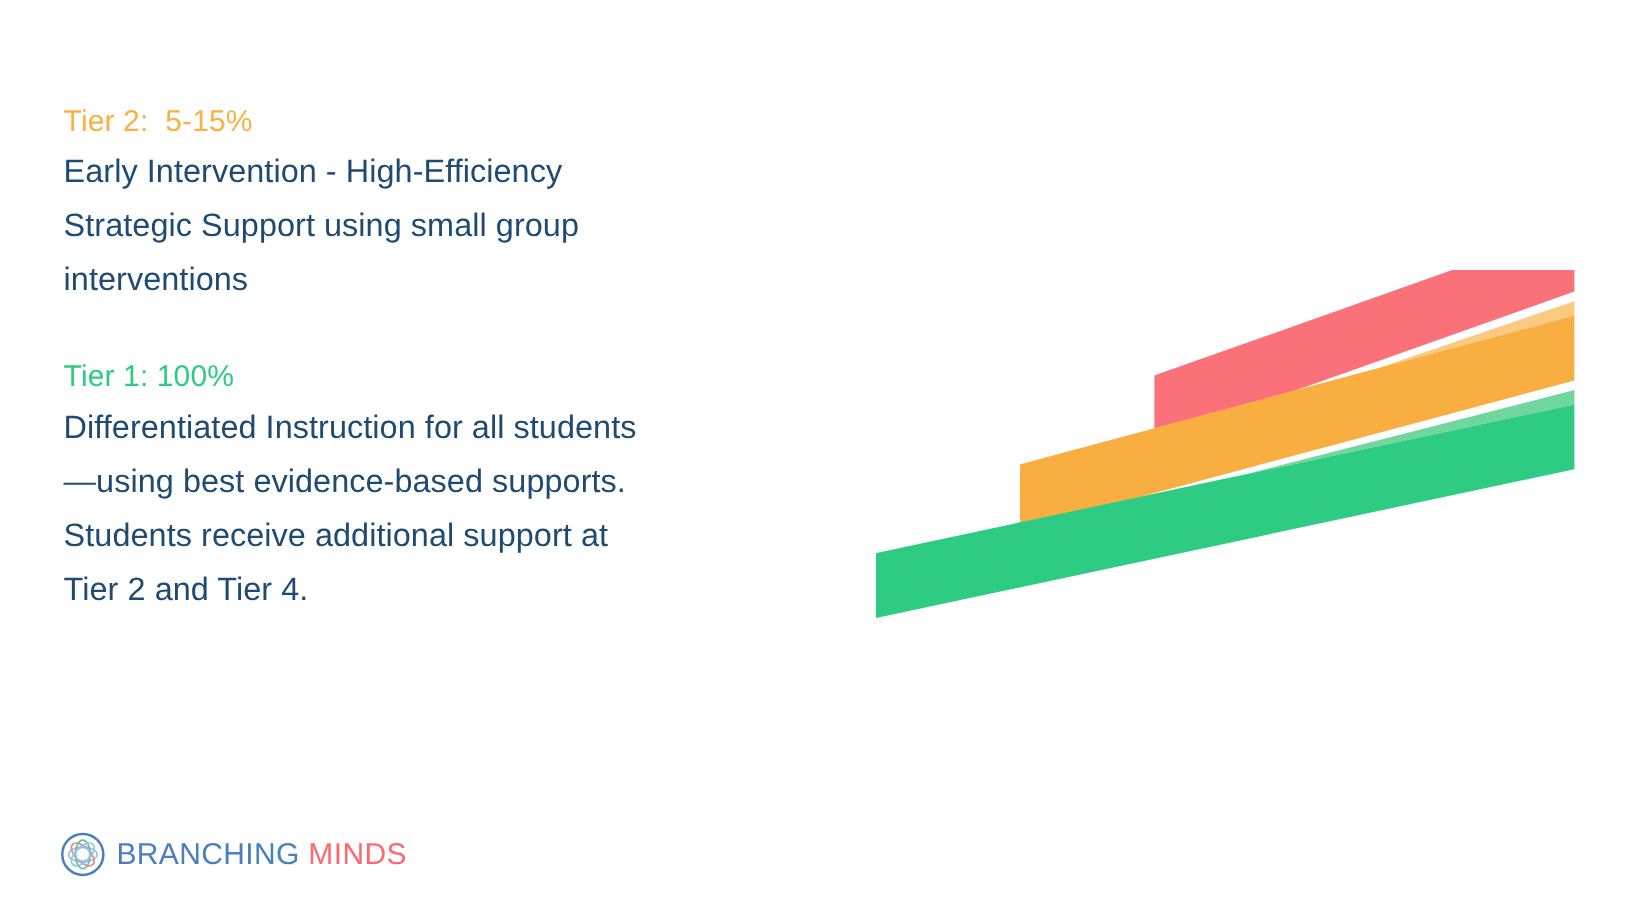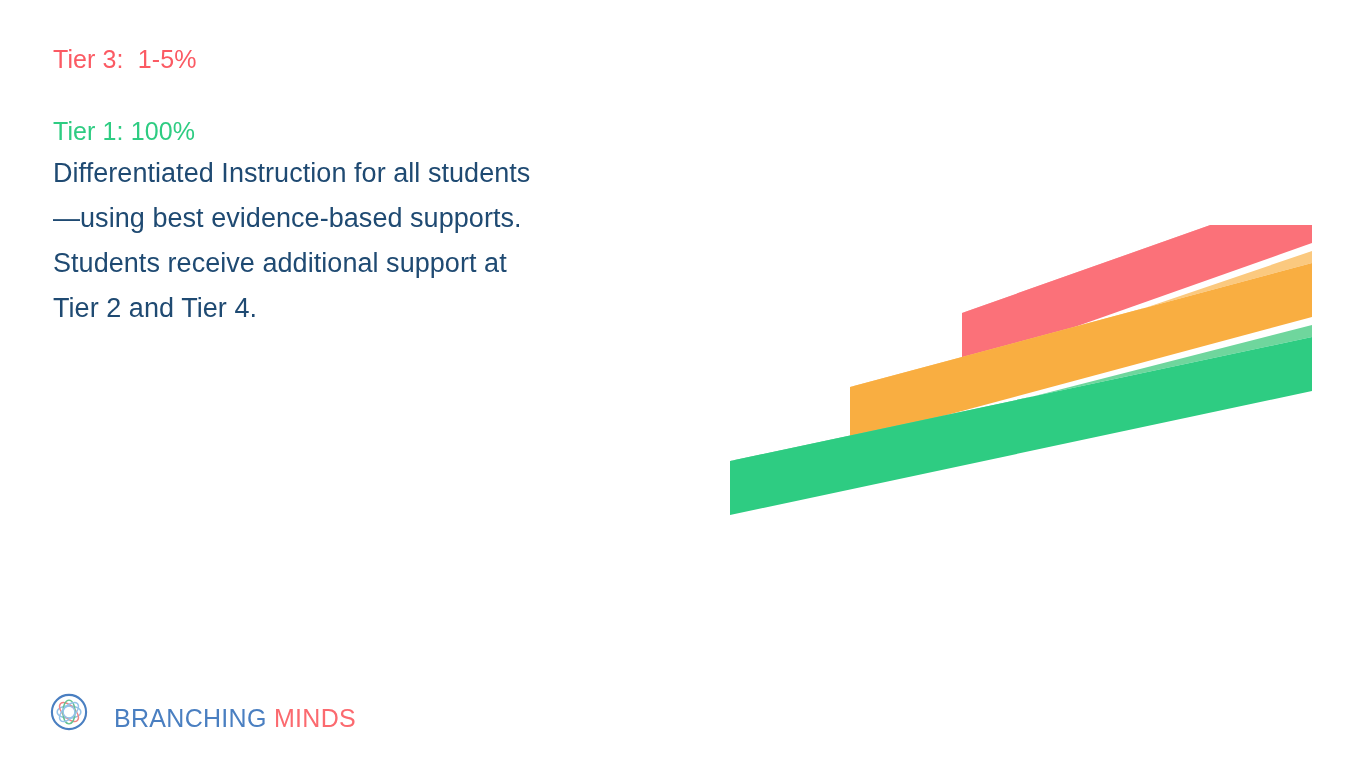--- a/index.html
+++ b/index.html
@@ -53,22 +53,22 @@
   
   #block-tier3 { margin-bottom: 42px; }
   #block-tier2 { margin-bottom: 43px; }
 
   
   .logo {
     position: absolute;
     left: 50px;
     top: 693px;
     display: flex;
-    align-items: flex-end;
-    gap: 26px;
+    align-items: center;
+    gap: 9px;
   }
   .logo-mark { width: 38px; height: 38px; display: block; }
   .logo-word {
     font-size: 25px;
     letter-spacing: 0.3px;
     font-weight: 400;
     line-height: 1;
     white-space: pre;
   }
   .logo-word .b { color: #4A7FC1; }
@@ -91,23 +91,28 @@
     fill: #ffffff;
     letter-spacing: 0.4px;
   }
 </style>
 </head>
 <body>
 
 <div class="text-column">
 
   <div class="tier-block" id="block-tier3">
-    <p class="tier-heading t3">Tier 3:  1-5%</p>
   </div>
 
+  <div class="tier-block" id="block-tier2">
+    <p class="tier-heading t2">Tier 2:  5-15%</p>
+    <p class="tier-body">Early Intervention - High-Efficiency
+Strategic Support using  small group
+interventions</p>
+  </div>
 
   <div class="tier-block last" id="block-tier1">
     <p class="tier-heading t1">Tier 1: 100%</p>
     <p class="tier-body">Differentiated Instruction for all students
 —using best evidence-based supports.
 Students receive additional support at
 Tier 2 and Tier 4.</p>
   </div>
 
 </div>

